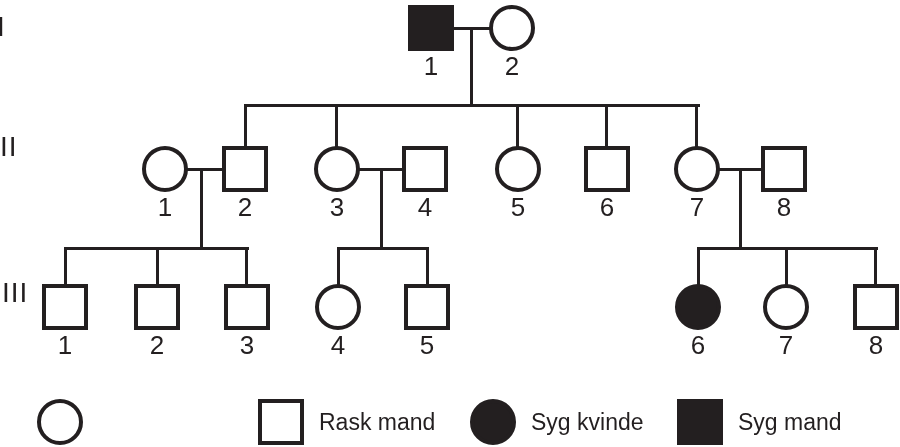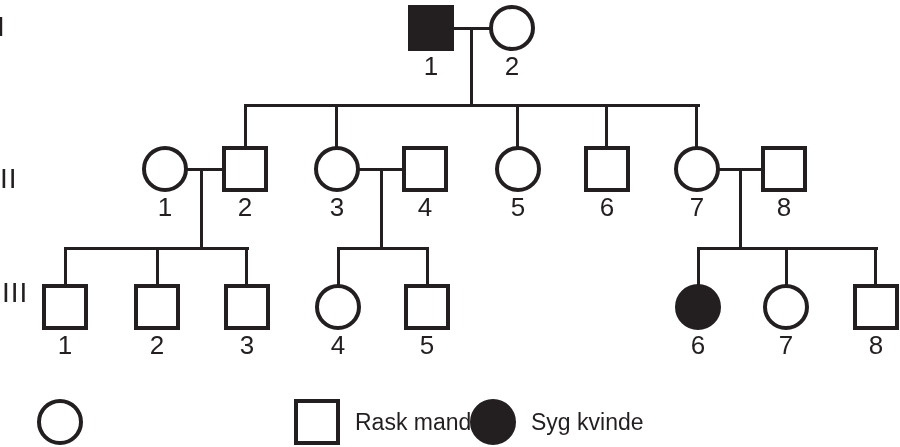--- a/index.html
+++ b/index.html
@@ -66,21 +66,21 @@
     margin-left: 15px;
     white-space: nowrap;
   }
 </style>
 </head>
 <body>
 
 <div id="canvas">
 
   <div class="gen-label" style="left:-3px; top:12px;">I</div>
-  <div class="gen-label" style="left:0px; top:164px;">II</div>
+  <div class="gen-label" style="left:0px; top:132px;">II</div>
   <div class="gen-label" style="left:2px; top:278px;">III</div>
 
   <div id="tree">
       <div class="line" style="left: 451px; top: 27px; width: 42px; height: 3px;"></div>
       <div class="line" style="left: 470px; top: 28px; width: 3px; height: 79px;"></div>
       <div class="line" style="left: 244px; top: 104px; width: 456px; height: 3px;"></div>
       <div class="line" style="left: 244px; top: 104px; width: 3px; height: 45px;"></div>
       <div class="line" style="left: 335px; top: 104px; width: 3px; height: 46px;"></div>
       <div class="line" style="left: 516px; top: 104px; width: 3px; height: 46px;"></div>
       <div class="line" style="left: 605px; top: 104px; width: 3px; height: 45px;"></div>
@@ -136,22 +136,26 @@
       <div class="person-label" style="left: 676px; top: 331px;">6</div>
       <div class="symbol female" style="left: 763px; top: 284px;"></div>
       <div class="person-label" style="left: 764px; top: 331px;">7</div>
       <div class="symbol" style="left: 853px; top: 284px;"></div>
       <div class="person-label" style="left: 854px; top: 331px;">8</div>
     </div>
 
   <div class="legend-item" style="left:37px;">
     <span class="legend-symbol female"></span>
   </div>
-  <div class="legend-item" style="left:258px;margin-left:36px;">
+  <div class="legend-item" style="left:258px;">
     <span class="legend-symbol"></span>
     <span class="legend-label">Rask mand</span>
   </div>
   <div class="legend-item" style="left:470px;">
     <span class="legend-symbol female filled"></span>
     <span class="legend-label">Syg kvinde</span>
   </div>
+  <div class="legend-item" style="left:677px;">
+    <span class="legend-symbol filled"></span>
+    <span class="legend-label">Syg mand</span>
+  </div>
 
 </div>
 
 </body></html>

